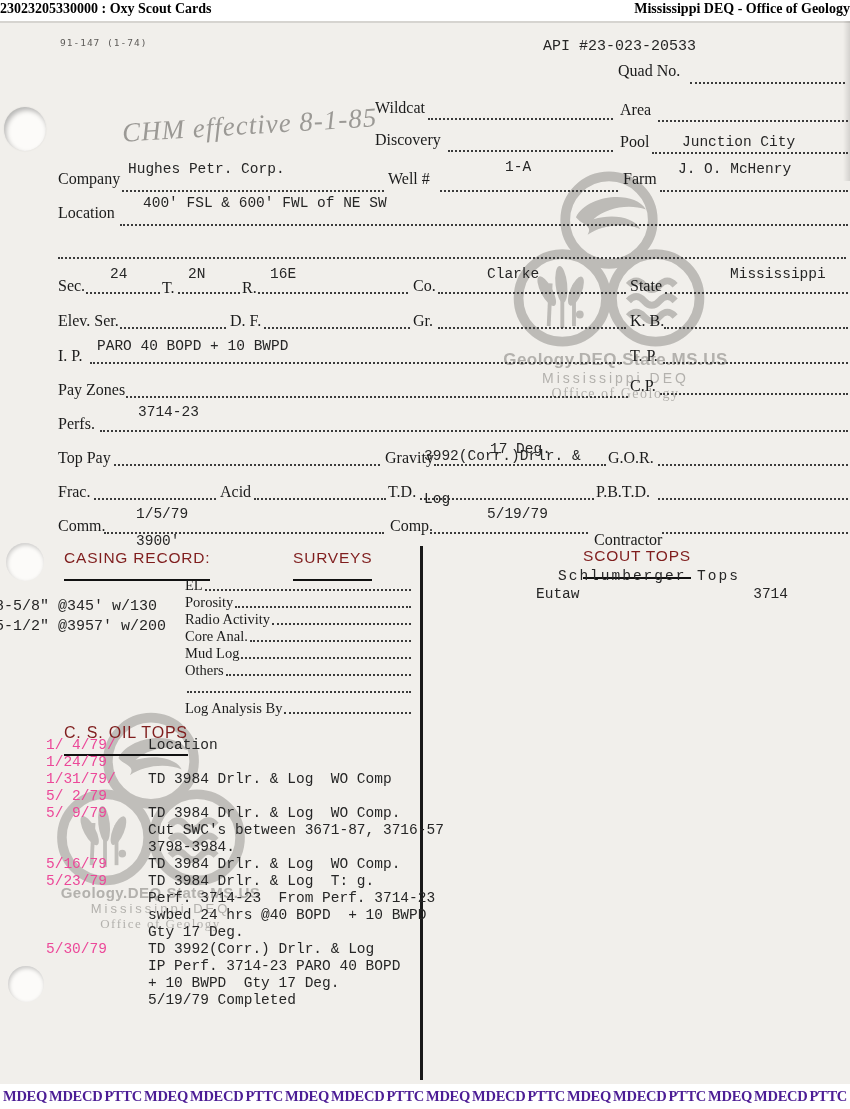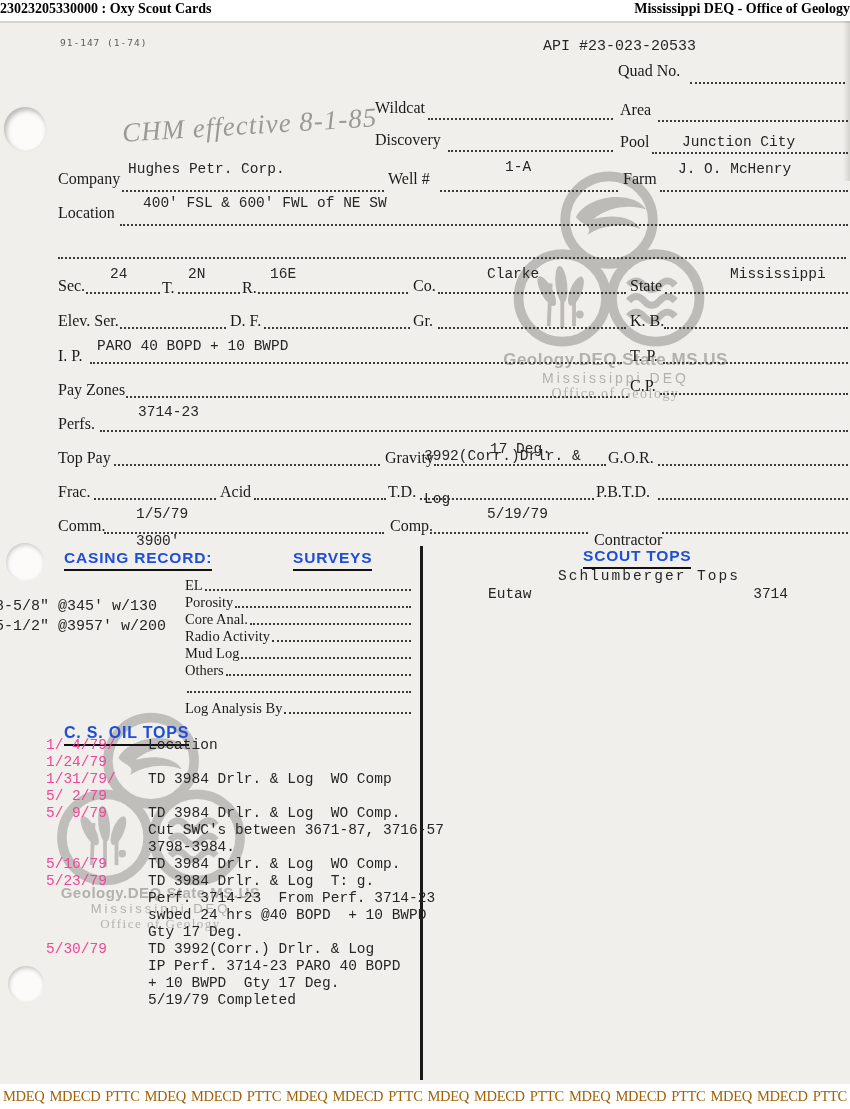--- a/index.html
+++ b/index.html
@@ -5,35 +5,35 @@
   html,body{margin:0;padding:0;background:#fff;}
   #page{position:relative;width:850px;height:1109px;background:#ffffff;overflow:hidden;
         font-family:"Liberation Serif",serif;}
   
   .topbar{position:absolute;left:0;top:0;width:850px;height:21px;background:#fff;
           display:flex;justify-content:space-between;align-items:flex-start;}
   .topbar span{font-family:"Liberation Serif",serif;font-weight:bold;font-size:14px;
                color:#000;line-height:18px;white-space:pre;}
   .botbar{position:absolute;left:0;top:1084px;width:850px;height:25px;background:#fff;
           display:flex;justify-content:space-between;align-items:center;padding:0 3px;box-sizing:border-box;}
-  .botbar span{font-family:"Liberation Serif",serif;font-weight:normal;font-size:14.5px;
-               color:#a16207;letter-spacing:-0.3px;}
+  .botbar span{font-family:"Liberation Serif",serif;font-weight:bold;font-size:14.5px;
+               color:#4c1d95;letter-spacing:-0.3px;}
   
   .paper{position:absolute;left:0;top:21px;width:850px;height:1063px;background:#f1efeb;
          border-top:2px solid #d6d4d0;}
   .edge-r{position:absolute;right:0;top:21px;width:7px;height:160px;
           background:linear-gradient(to right,rgba(0,0,0,0),rgba(0,0,0,0.12));}
   
   .lbl{position:absolute;font-family:"Liberation Serif",serif;font-size:16px;color:#1b1b1b;
        white-space:pre;z-index:3;}
   .val{position:absolute;font-family:"Liberation Mono","DejaVu Sans Mono",monospace;
        font-size:14.5px;color:#262626;white-space:pre;z-index:3;}
   .dl{position:absolute;height:0;border-bottom:2px dotted #3b3b3b;z-index:2;}
-  .hd{position:absolute;font-family:"Liberation Sans",sans-serif;font-weight:bold;font-size:15.5px;
-      color:#1d4ed8;letter-spacing:0.8px;border-bottom:2.5px solid #111;padding-bottom:2px;z-index:3;white-space:pre;}
+  .hd{position:absolute;font-family:"Liberation Sans",sans-serif;font-weight:normal;font-size:15.5px;
+      color:#7f1d1d;letter-spacing:0.8px;border-bottom:2.5px solid #111;padding-bottom:12px;z-index:3;white-space:pre;}
   .title{position:absolute;left:355px;top:32px;font-family:"Liberation Sans",sans-serif;
          font-weight:bold;font-size:24px;letter-spacing:3px;color:#141414;z-index:3;}
   .formno{position:absolute;left:60px;top:37px;font-family:"DejaVu Sans Mono",monospace;
           font-size:9.5px;color:#5d5b58;letter-spacing:1px;z-index:3;}
   .api{position:absolute;left:543px;top:38px;font-family:"Liberation Mono",monospace;
        font-size:15px;color:#262626;z-index:3;white-space:pre;}
   .handnote{position:absolute;left:122px;top:110px;font-family:"Liberation Serif",serif;
             font-style:italic;font-size:27px;color:#9b9995;transform:rotate(-3.5deg);
             letter-spacing:1px;z-index:3;white-space:pre;}
   .vdiv{position:absolute;left:420px;top:546px;width:2.5px;height:534px;background:#191919;z-index:3;}
@@ -46,21 +46,21 @@
   
   .ot-rows{position:absolute;left:46px;top:737px;z-index:3;}
   .ot-row{display:flex;height:17px;}
   .ot-date{font-family:"Liberation Mono","DejaVu Sans Mono",monospace;font-size:14.5px;color:#ec4899;
            width:102px;white-space:pre;}
   .ot-text{font-family:"Liberation Mono","DejaVu Sans Mono",monospace;font-size:14.5px;color:#262626;
            white-space:pre;}
   
   .scout-row{position:absolute;left:488px;top:586px;width:300px;display:flex;
              justify-content:space-between;z-index:3;}
-  .scout-row span{font-family:"Liberation Mono",monospace;font-size:14.5px;color:#262626;white-space:pre;}
+  .scout-row span{font-family:"Liberation Mono",monospace;font-size:14.5px;color:#262626;white-space:pre;margin-left:48px;}
   
   .wm{position:absolute;z-index:1;}
   .wm-text{position:absolute;z-index:1;text-align:center;color:#b3b1ad;
            font-family:"Liberation Sans",sans-serif;}
   .wm-text .l1{font-weight:bold;letter-spacing:0.5px;}
   .wm-text .l2{letter-spacing:3px;}
   .wm-text .l3{letter-spacing:1.5px;font-family:Liberation Serif, serif;}
   
   .hole{position:absolute;border-radius:50%;background:#fcfbf9;z-index:4;
         box-shadow:inset 2px 3px 5px rgba(0,0,0,0.28),0 0 2px rgba(0,0,0,0.08);}
@@ -252,25 +252,25 @@
   <div class="surveys-list">
     <div class="sv-row">
         <span class="sv-lbl">EL</span>
         <span class="sv-dl"></span>
       </div>
     <div class="sv-row">
         <span class="sv-lbl">Porosity</span>
         <span class="sv-dl"></span>
       </div>
     <div class="sv-row">
+        <span class="sv-lbl">Radio Activity</span>
+        <span class="sv-dl"></span>
+      </div>
+    <div class="sv-row">
         <span class="sv-lbl">Core Anal.</span>
-        <span class="sv-dl"></span>
-      </div>
-    <div class="sv-row">
-        <span class="sv-lbl">Radio Activity</span>
         <span class="sv-dl"></span>
       </div>
     <div class="sv-row">
         <span class="sv-lbl">Mud Log</span>
         <span class="sv-dl"></span>
       </div>
     <div class="sv-row">
         <span class="sv-lbl">Others</span>
         <span class="sv-dl"></span>
       </div>

